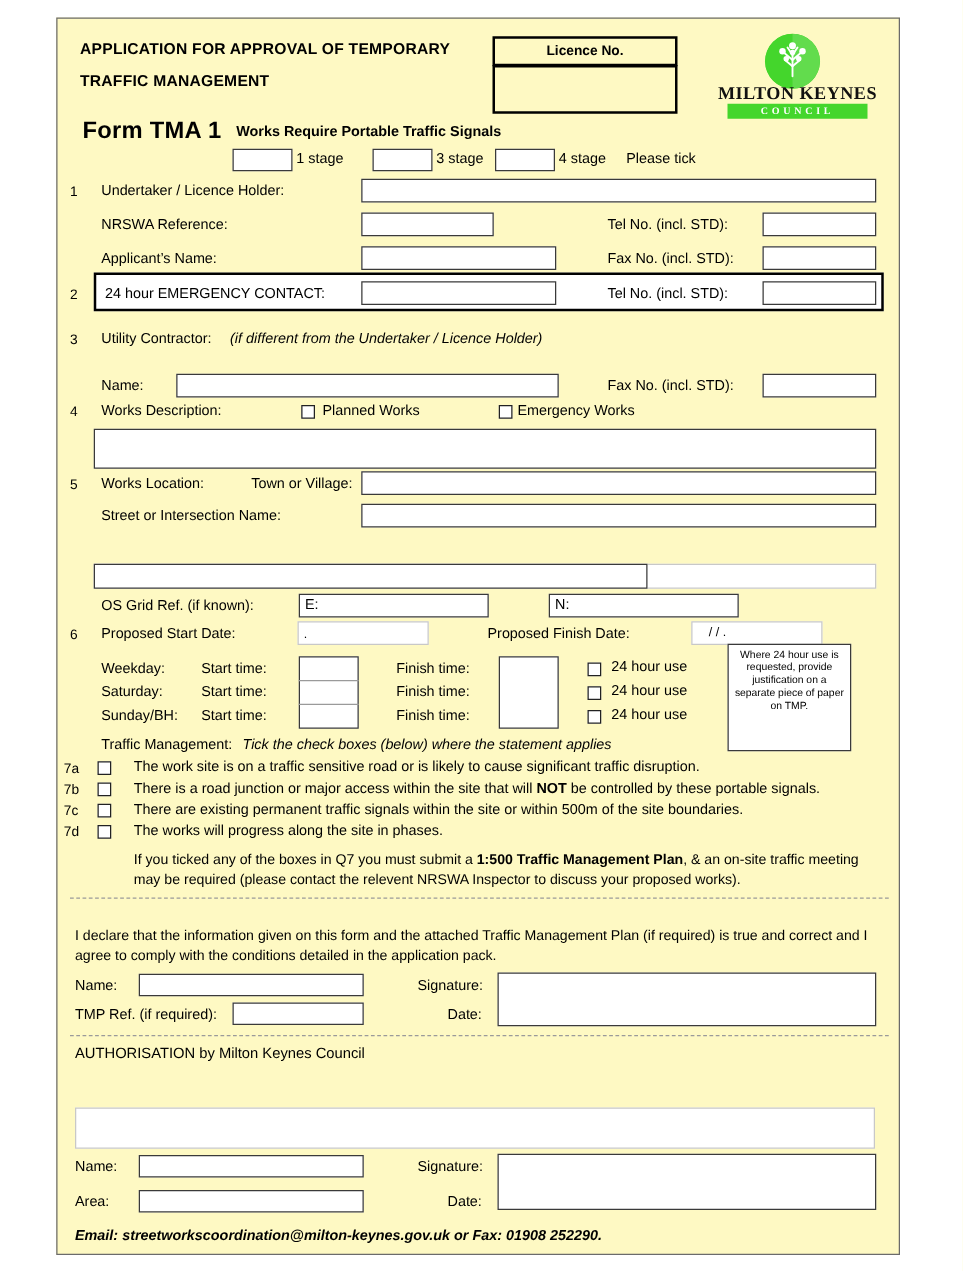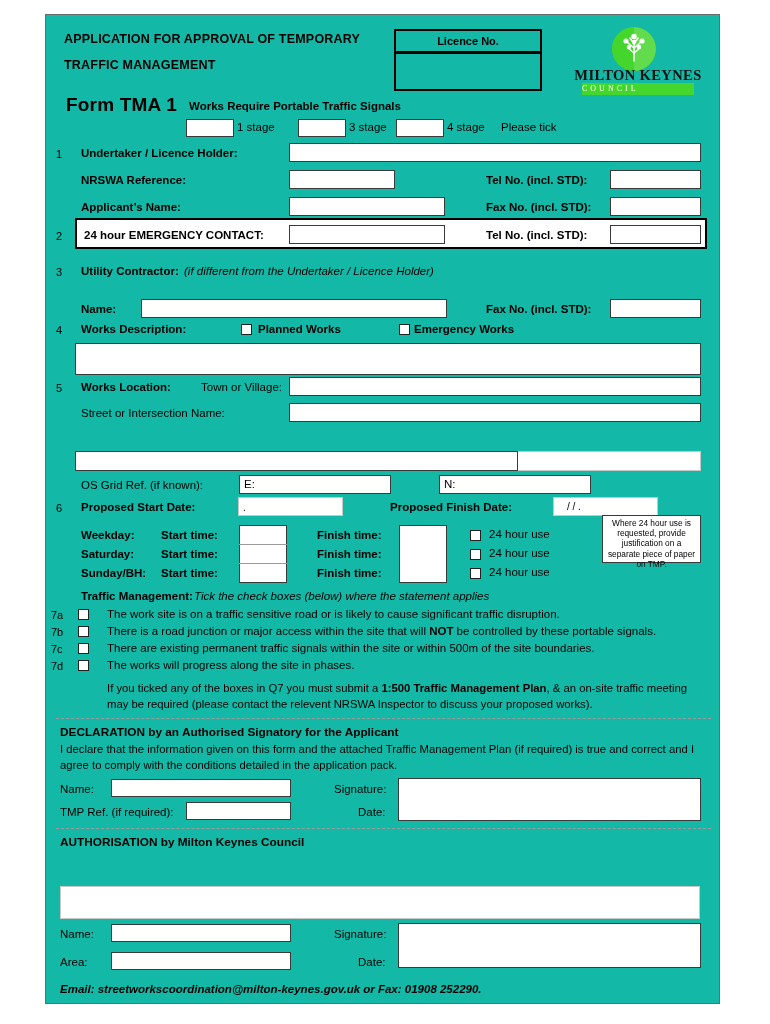--- a/index.html
+++ b/index.html
@@ -4,50 +4,50 @@
 <style>
   html,body{margin:0;padding:0;background:#ffffff;}
   body{
     width:770px;height:1024px;overflow:hidden;
     font-family:"Liberation Sans",sans-serif;
     color:#000;
     -webkit-font-smoothing:none;
   }
   .page{
     position:absolute;left:45px;top:14px;width:675px;height:990px;
-    border:1px solid #6b6b6b;box-sizing:border-box;background:#14b8a6;
+    border:1px solid #6b6b6b;box-sizing:border-box;background:#fef9c3;
   }
   .inner{position:absolute;left:0;top:0;width:100%;height:100%;}
 
   
   .bx{border:1.6px solid #3a3a3a;box-sizing:border-box;background:#fff;}
   .bx-light{border:1px solid #c8c8c8;box-sizing:border-box;background:#fff;}
   .bx-thick{border:2px solid #000;box-sizing:border-box;background:#fff;}
 
   .abs{position:absolute;}
-  .b{font-weight:bold;}
+  .b{font-weight:normal;}
   .i{font-style:italic;text-align:right;}
   .bi{font-weight:bold;font-style:italic;}
 
   
   .hdr-title{position:absolute;left:18px;top:17px;font-size:12.5px;font-weight:bold;letter-spacing:.2px;}
   .hdr-title2{position:absolute;left:18px;top:43px;font-size:12.5px;font-weight:bold;letter-spacing:.2px;text-align:center;}
 
   .lic-wrap{position:absolute;left:348px;top:14px;width:148px;height:62px;}
   .lic-top{position:absolute;left:0;top:0;width:148px;height:24px;border:2px solid #000;box-sizing:border-box;
            display:flex;align-items:center;justify-content:center;font-size:11px;font-weight:bold;}
   .lic-bot{position:absolute;left:0;top:23px;width:148px;height:39px;border:2px solid #000;box-sizing:border-box;}
 
   
   .logo{position:absolute;left:522px;top:12px;width:140px;height:64px;}
   .logo-circle{position:absolute;left:44px;top:0;width:44px;height:44px;border-radius:50%;background:#44d62c;overflow:hidden;}
   .logo-name{position:absolute;left:0;top:40px;width:140px;text-align:center;font-family:"Liberation Serif",serif;
              font-weight:bold;font-size:14.5px;letter-spacing:.4px;color:#111;}
   .logo-bar{position:absolute;left:14px;top:56px;width:112px;height:12px;background:#44d62c;}
-  .logo-bar span{display:block;text-align:left;color:#fff;font-size:8px;font-weight:normal;letter-spacing:3px;line-height:12px;
+  .logo-bar span{display:block;text-align:center;color:#fff;font-size:8px;font-weight:bold;letter-spacing:3px;line-height:12px;
                  font-family:"Liberation Serif",serif;}
 
   .formtma{position:absolute;left:20px;top:79px;font-size:19px;font-weight:bold;letter-spacing:.2px;}
   .formsub{position:absolute;left:143px;top:85px;font-size:11.5px;font-weight:bold;}
 
   
   .stage-row{position:absolute;left:0;top:104px;width:100%;height:22px;}
   .stage-box{position:absolute;top:0;width:48px;height:18px;}
   .stage-lbl{position:absolute;top:2px;font-size:11.5px;}
 
@@ -203,21 +203,21 @@
   <div class="lbl b" style="left:271px;top:533px">Finish time:</div>
   <div class="cb" style="left:424px;top:534px"></div>
   <div class="lbl" style="left:443px;top:532px">24 hour use</div>
 
   <div class="lbl b" style="left:35px;top:552px">Sunday/BH:</div>
   <div class="lbl b" style="left:115px;top:552px">Start time:</div>
   <div class="lbl b" style="left:271px;top:552px">Finish time:</div>
   <div class="cb" style="left:424px;top:553px"></div>
   <div class="lbl" style="left:443px;top:551px">24 hour use</div>
 
-  <div class="note-box" style="left:556px;top:500px;width:99px;height:48px">Where 24 hour use is requested, provide justification on a separate piece of paper on TMP.</div>
+  <div class="note-box" style="left:536px;top:500px;width:99px;height:86px">Where 24 hour use is requested, provide justification on a separate piece of paper on TMP.</div>
 
   <div class="lbl b" style="left:35px;top:575px">Traffic Management:</div>
   <div class="lbl i" style="left:148px;top:575px">Tick the check boxes (below) where the statement applies</div>
 
   <div class="num" style="left:5px;top:594px">7a</div>
   <div class="cb" style="left:32px;top:594px"></div>
   <div class="lbl" style="left:61px;top:593px">The work site is on a traffic sensitive road or is likely to cause significant traffic disruption.</div>
 
   <div class="num" style="left:5px;top:611px">7b</div>
   <div class="cb" style="left:32px;top:611px"></div>
@@ -228,21 +228,20 @@
   <div class="lbl" style="left:61px;top:627px">There are existing permanent traffic signals within the site or within 500m of the site boundaries.</div>
 
   <div class="num" style="left:5px;top:645px">7d</div>
   <div class="cb" style="left:32px;top:645px"></div>
   <div class="lbl" style="left:61px;top:644px">The works will progress along the site in phases.</div>
 
   <div class="para" style="left:61px;top:666px;width:590px"><span>If you ticked any of the boxes in Q7 you must submit a </span><span class="emph">1:500 Traffic Management Plan</span><span>, &amp; an on-site traffic meeting may be required (please contact the relevent NRSWA Inspector to discuss your proposed works).</span></div>
 
   <div class="dashed" style="top:703px"></div>
 
-  <div class="lbl b" style="left:14px;top:710px;font-size:11.8px">DECLARATION by an Authorised Signatory for the Applicant</div>
   <div class="para" style="left:14px;top:727px;width:640px">I declare that the information given on this form and the attached Traffic Management Plan (if required) is true and correct and I agree to comply with the conditions detailed in the application pack.</div>
 
   <div class="lbl" style="left:14px;top:768px">Name:</div>
   <div class="abs bx" style="left:65px;top:764px;width:180px;height:18px"></div>
   <div class="lbl" style="left:288px;top:768px">Signature:</div>
   <div class="abs bx" style="left:352px;top:763px;width:303px;height:43px"></div>
 
   <div class="lbl" style="left:14px;top:791px">TMP Ref. (if required):</div>
   <div class="abs bx" style="left:140px;top:787px;width:105px;height:18px"></div>
   <div class="lbl" style="left:312px;top:791px">Date:</div>

